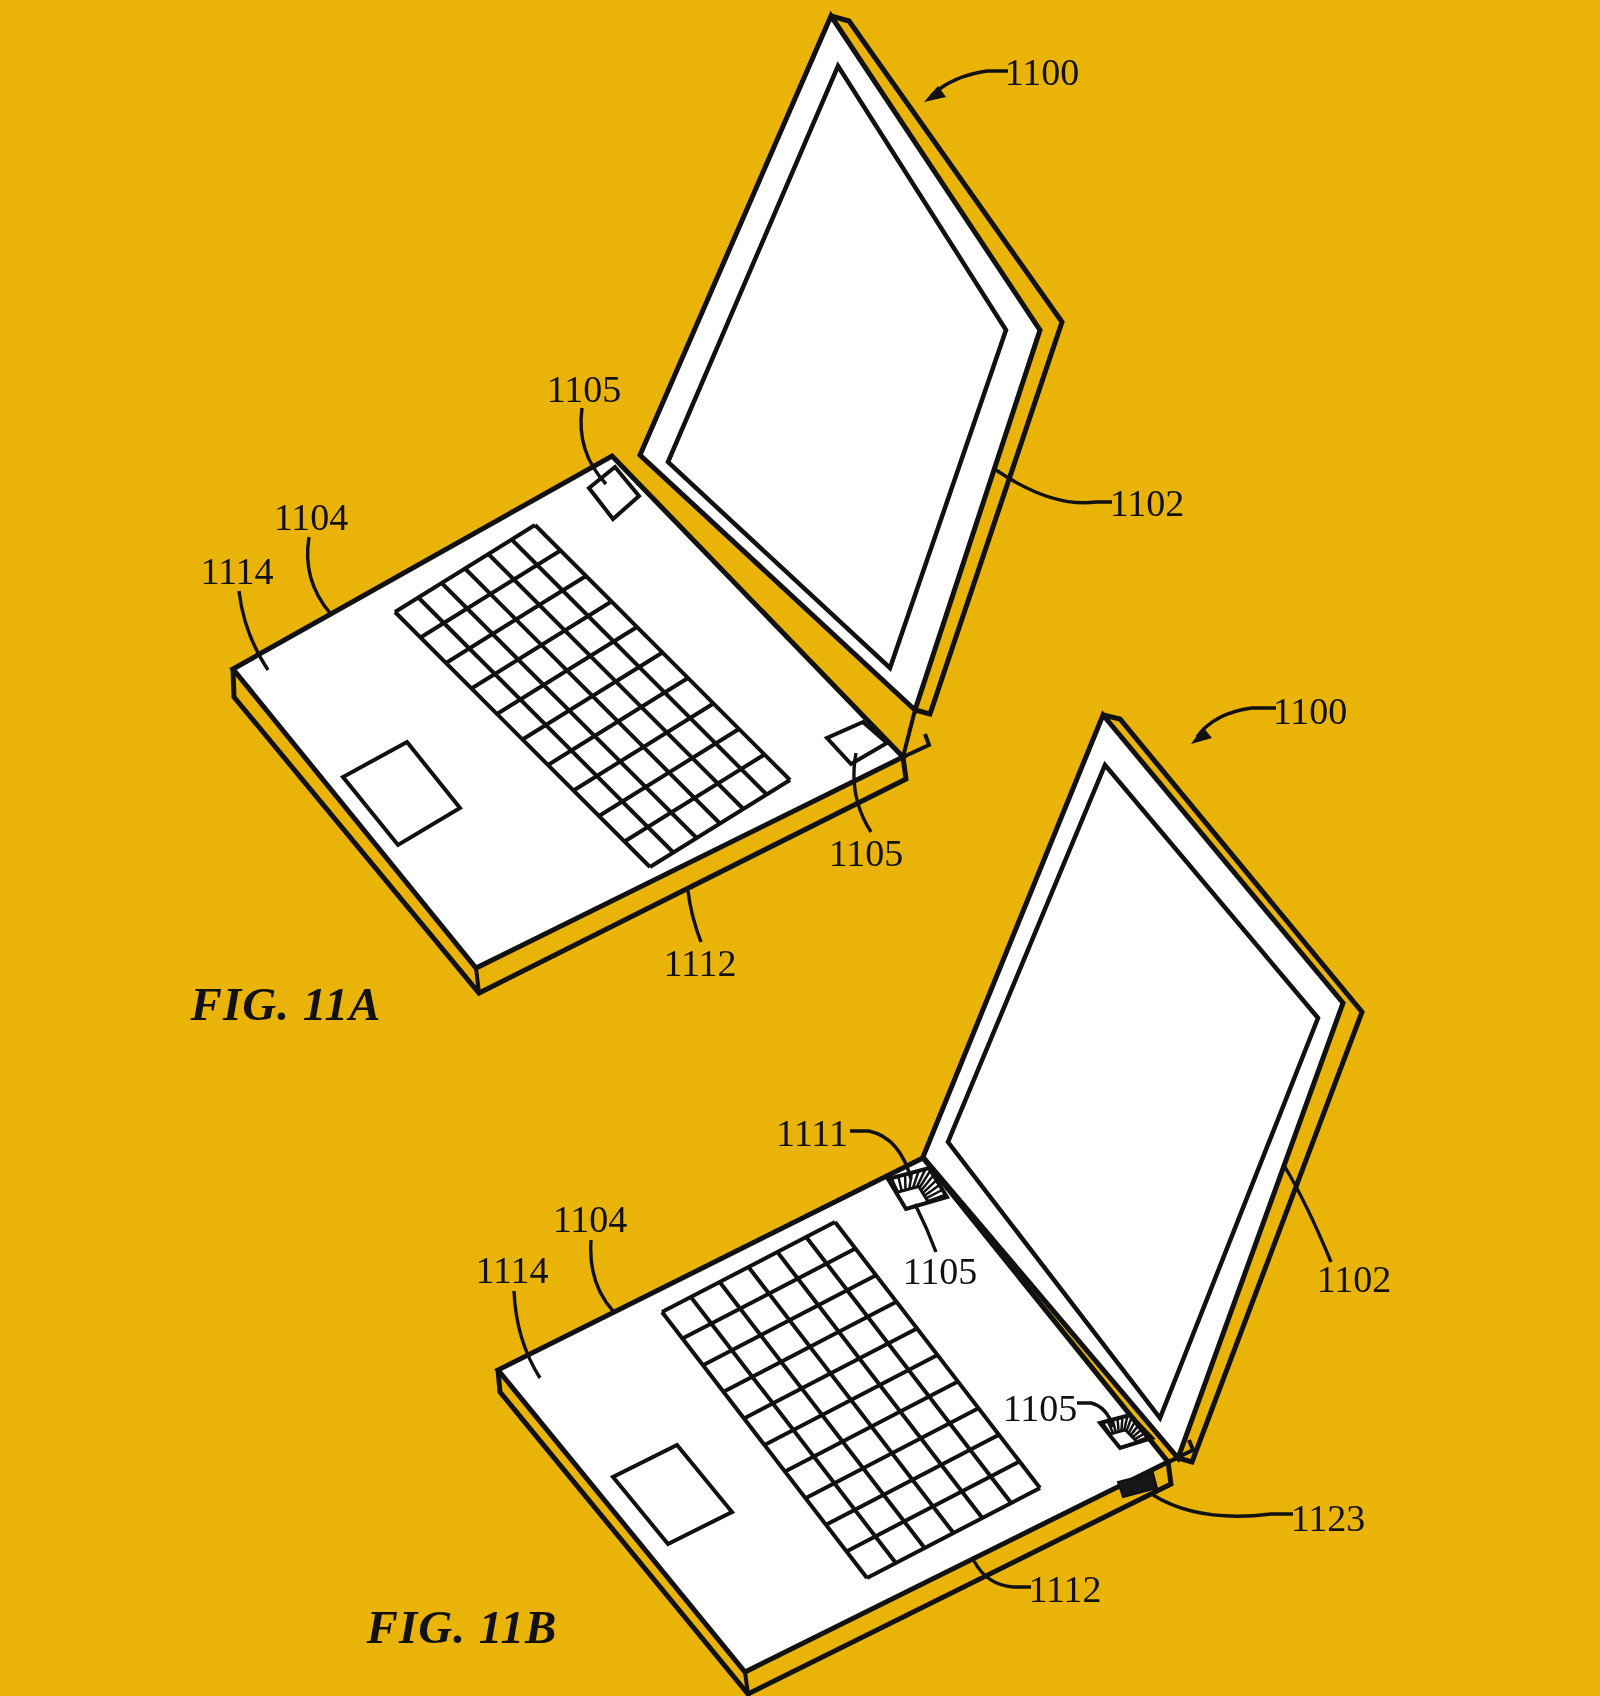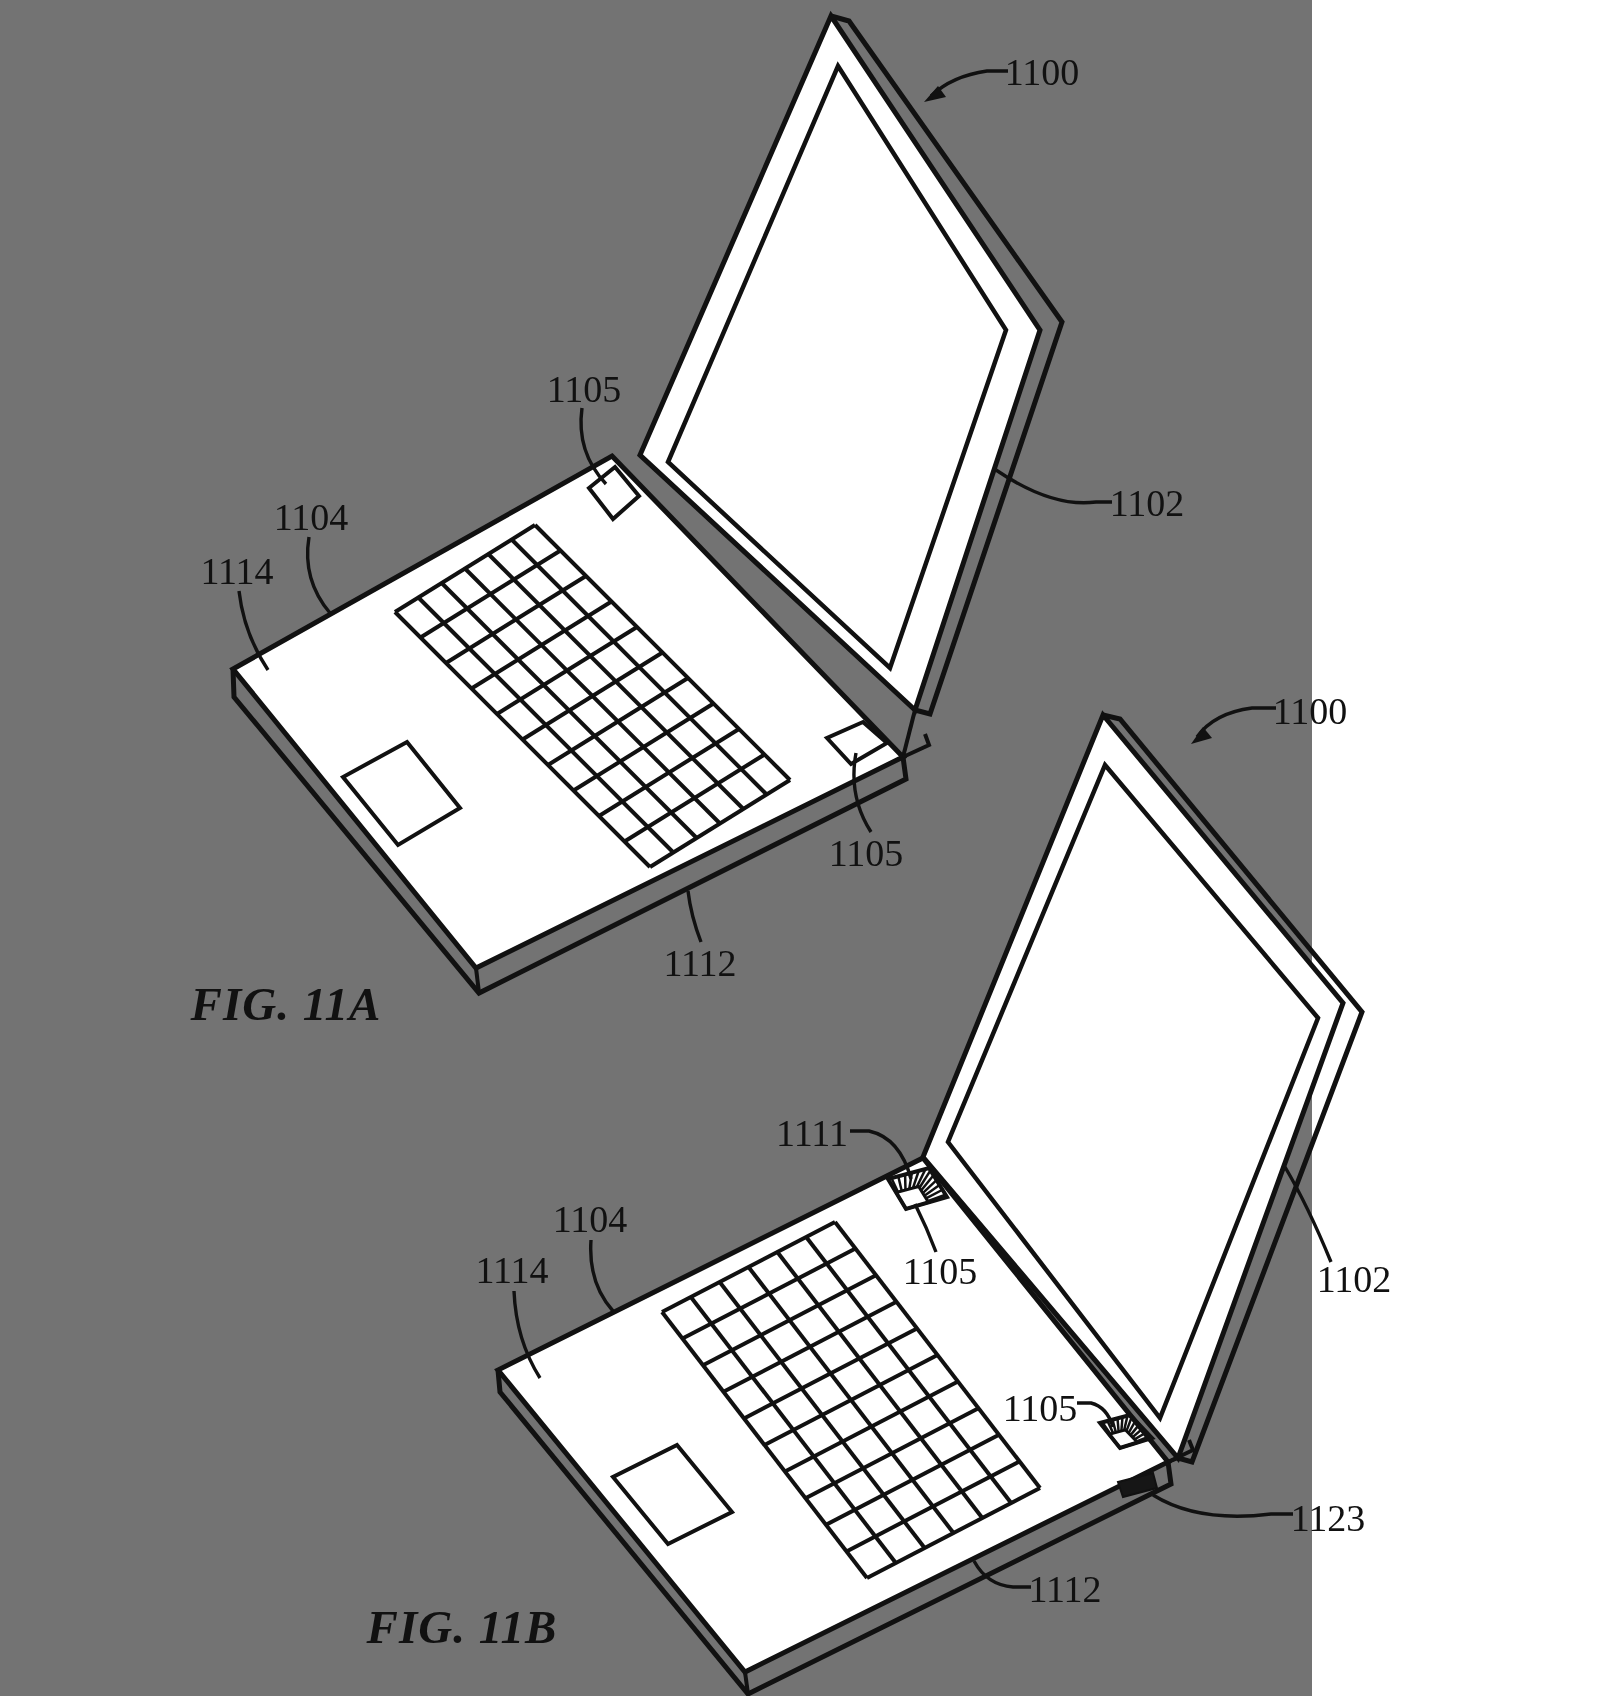--- a/index.html
+++ b/index.html
@@ -1,16 +1,16 @@
 <!DOCTYPE html>
 <html><head>
 <meta charset="utf-8">
 <style>
   html,body{margin:0;padding:0;background:#ffffff;}
-  .stage{width:1312px;height:1696px;position:relative;background:#737373;}
+  .stage{width:1600px;height:1696px;position:relative;background:#eab308;}
   svg{display:block;}
   .ink-stroke{stroke:#111111;fill:none;}
   .face{fill:#ffffff;stroke:#111111;}
   .ref-num{font-family:"Liberation Serif","DejaVu Serif",serif;font-size:38px;fill:#111111;}
   .fig-caption{font-family:"Liberation Serif","DejaVu Serif",serif;font-size:47px;font-weight:bold;font-style:italic;fill:#111111;letter-spacing:1px;}
   .leader{stroke:#111111;stroke-width:3.4;fill:none;}
   .arrowhead{fill:#111111;stroke:none;}
   .w5{stroke-width:5;}
   .w45{stroke-width:4.5;}
   .w4{stroke-width:4;}

